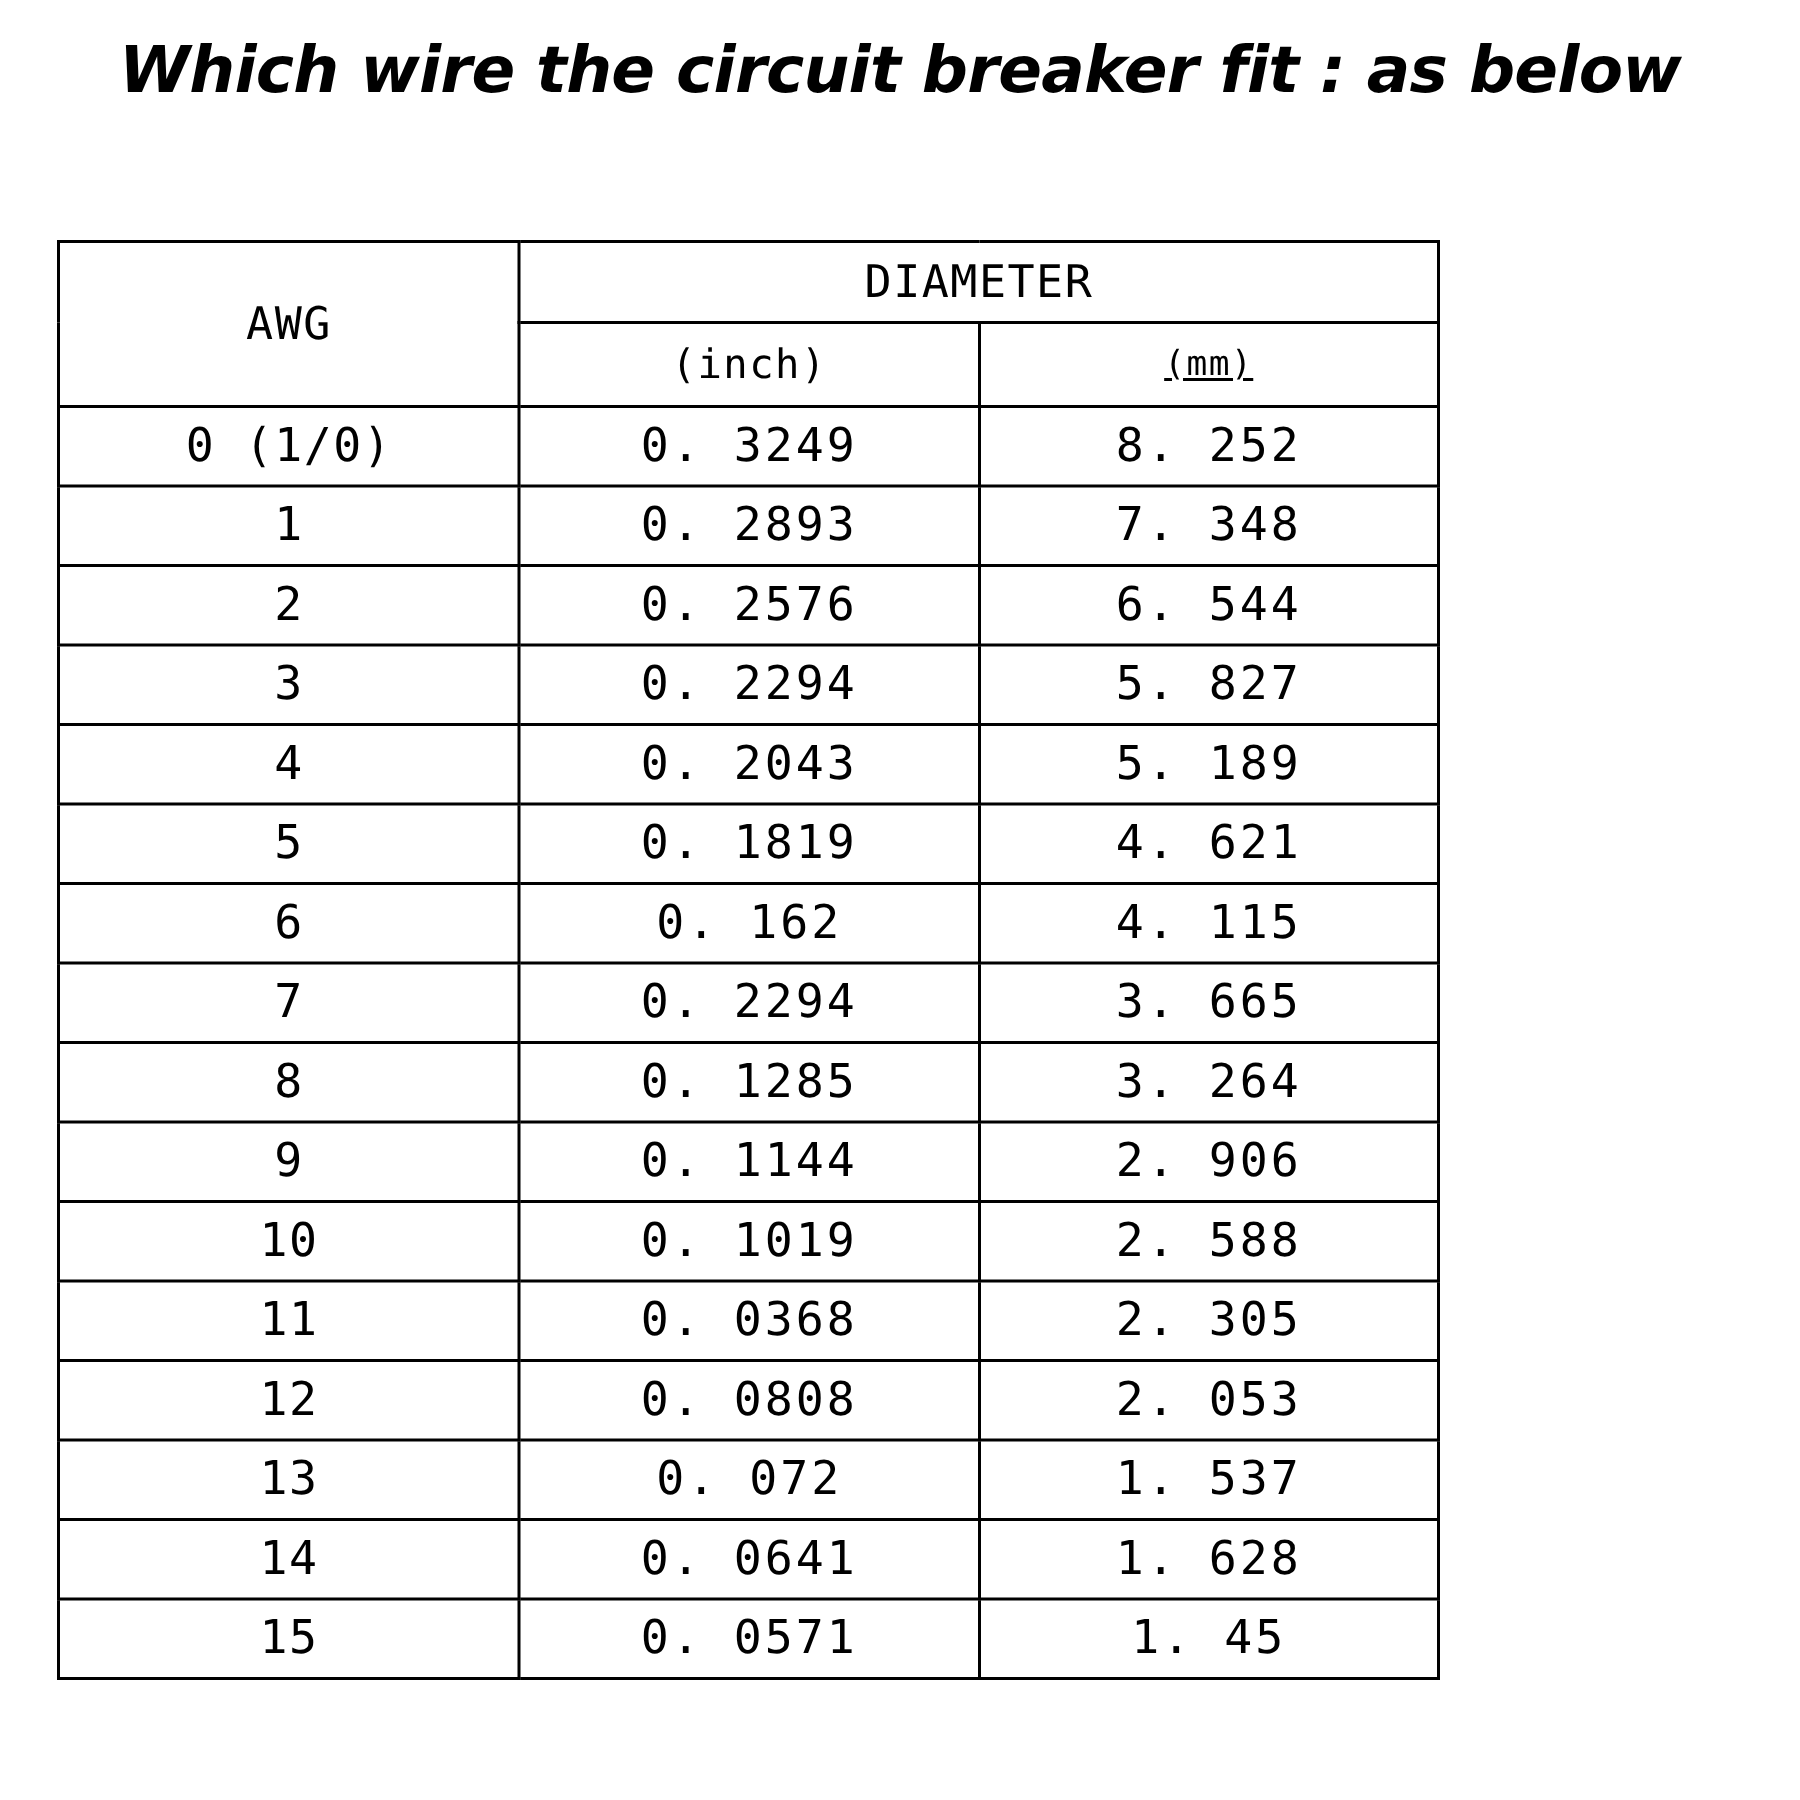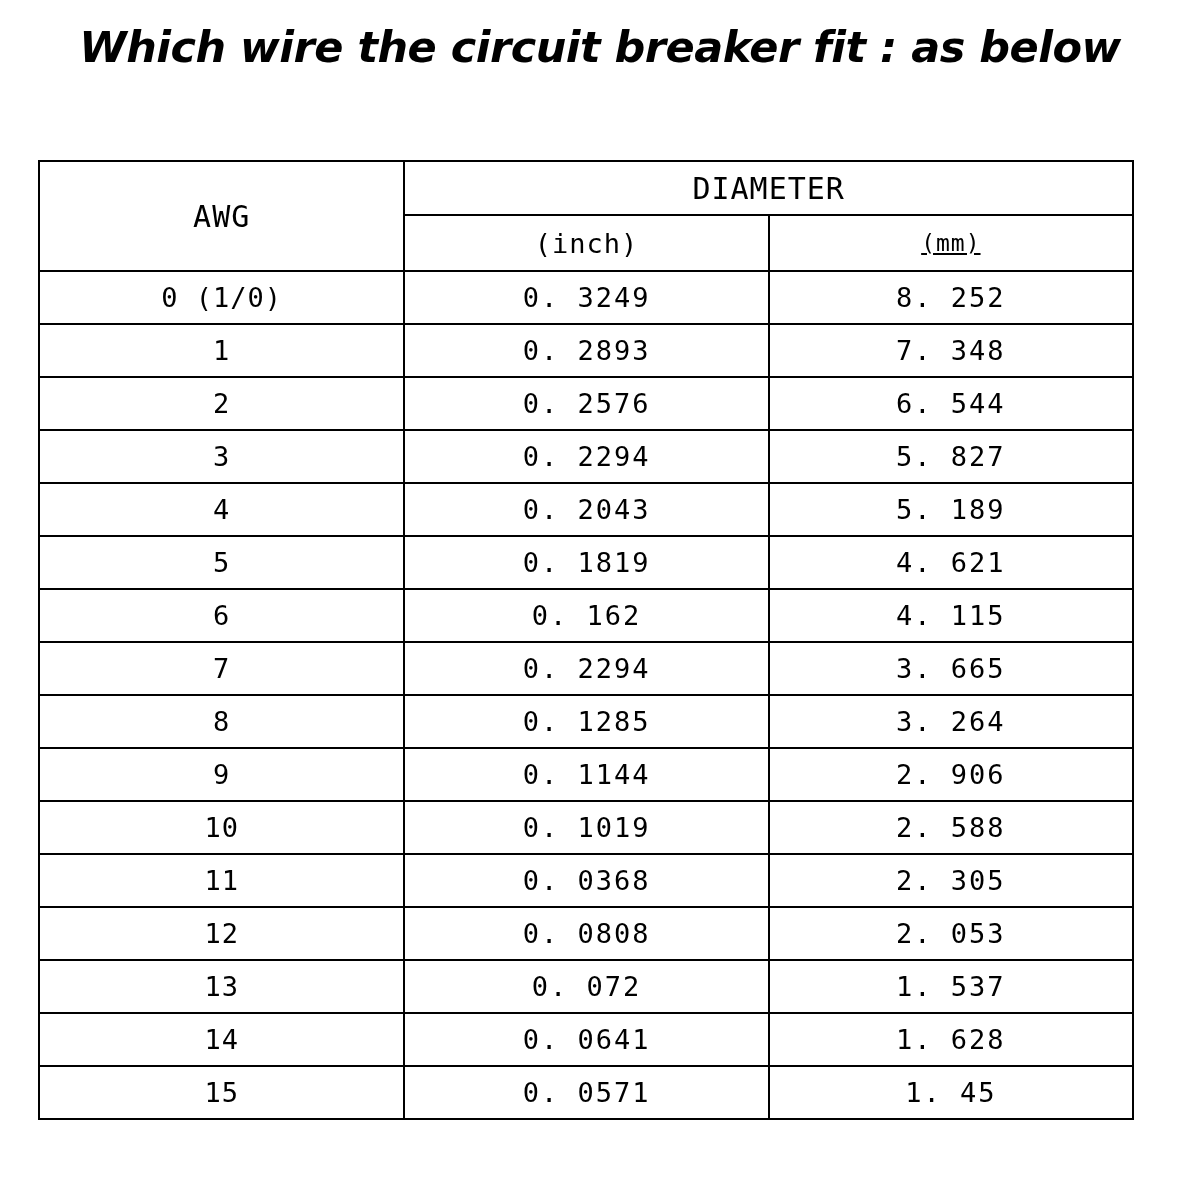--- a/index.html
+++ b/index.html
@@ -27,21 +27,21 @@
     font-size: 43px;
     letter-spacing: -0.5px;
     text-align: center;
     padding-top: 22px;
     white-space: nowrap;
   }
   .table-wrap {
     position: absolute;
     left: 38px;
     top: 160px;
-    width: 1096px;
+    width: 922px;
   }
   table.awg {
     border-collapse: collapse;
     width: 100%;
     table-layout: fixed;
     font-family: "DejaVu Sans Mono", monospace;
   }
   table.awg td, table.awg th {
     border: 2px solid #000000;
     text-align: center;
@@ -69,21 +69,21 @@
     letter-spacing: 1px;
     height: 54px;
     vertical-align: middle;
     border-radius: 14px;
   }
   .head-sub.small {
     font-size: 23px;
     text-decoration: underline;
   }
   td.cell {
-    font-size: 27px;
+    font-size: 31px;
     height: 51px;
     line-height: 51px;
     letter-spacing: 2px;
     margin-left: 33px;
   }
   td.cell.awgcell {
     letter-spacing: 1px;
   }
 </style>
 </head>

